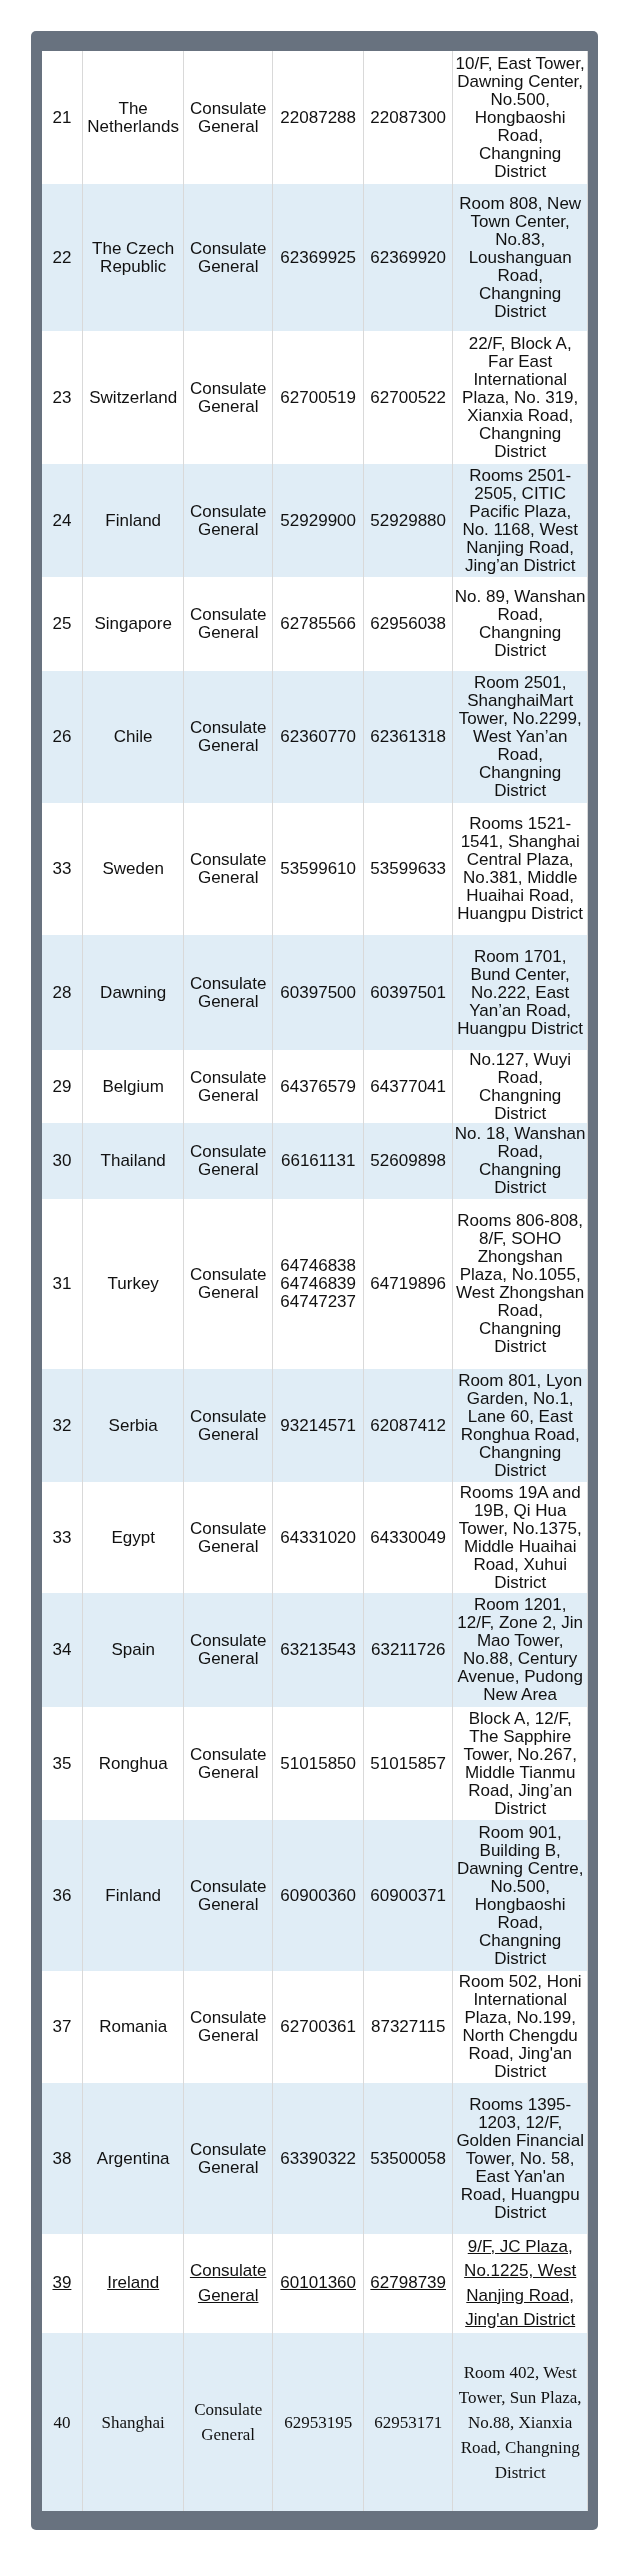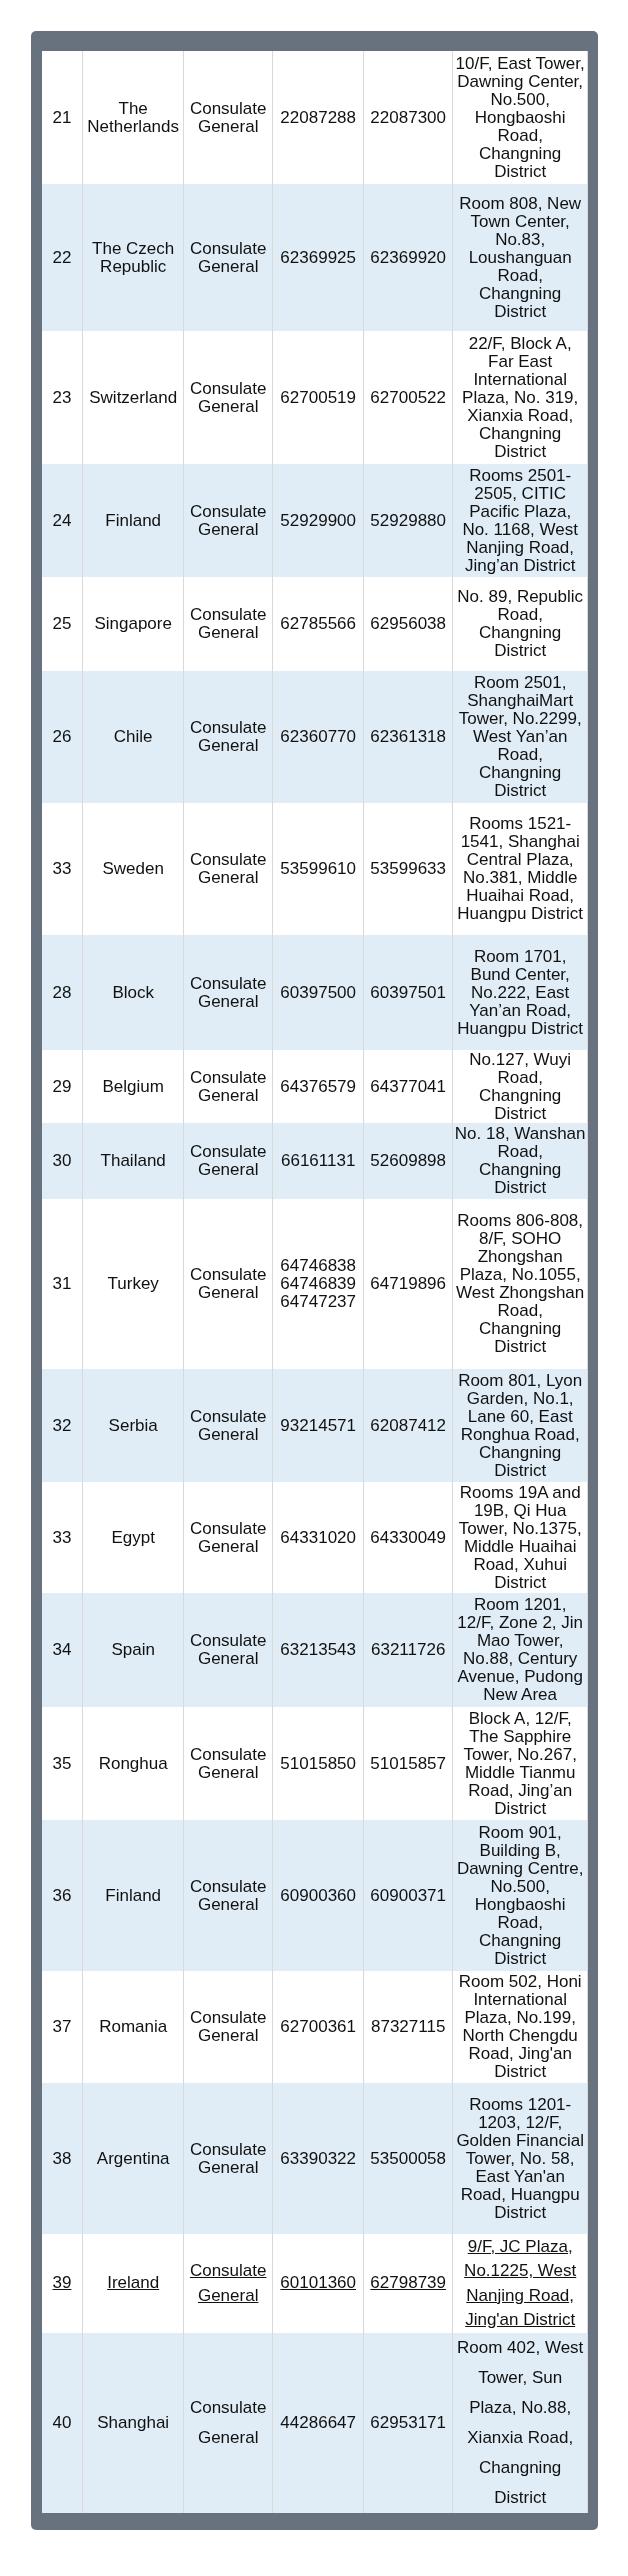--- a/index.html
+++ b/index.html
@@ -49,21 +49,21 @@
     vertical-align: middle;
     text-align: center;
     font-size: 17px;
     line-height: 18px;
     padding: 0 1.3px;
     box-sizing: border-box;
     white-space: pre-line;
     word-wrap: break-word;
   }
   tr.lh-lg td { line-height: 24.5px; text-decoration: underline; }
-  tr.lh-xl td { line-height: 30px; }
+  tr.lh-xl td { line-height: 25px; font-family: Liberation Serif, serif; }
 </style>
 </head>
 <body>
 
 <div class="frame" style="background: rgb(104, 114, 127);">
   <table class="consulates">
     <colgroup>
       <col class="c-no">
       <col class="c-country">
       <col class="c-type">
@@ -103,41 +103,41 @@
           <td>52929900</td>
           <td>52929880</td>
           <td>Rooms 2501-2505, CITIC Pacific Plaza, No. 1168, West Nanjing Road, Jing’an District</td>
         </tr>
         <tr class="row" style="height: 94px;">
           <td>25</td>
           <td>Singapore</td>
           <td>Consulate General</td>
           <td>62785566</td>
           <td>62956038</td>
-          <td>No. 89, Republic Road, Changning District</td>
+          <td>No. 89, Wanshan Road, Changning District</td>
         </tr>
         <tr class="row alt" style="height: 132px; background: rgb(224, 237, 246);">
           <td>26</td>
           <td>Chile</td>
           <td>Consulate General</td>
           <td>62360770</td>
           <td>62361318</td>
           <td>Room 2501, ShanghaiMart Tower, No.2299, West Yan’an Road, Changning District</td>
         </tr>
         <tr class="row" style="height: 132px;">
           <td>33</td>
           <td>Sweden</td>
           <td>Consulate General</td>
           <td>53599610</td>
           <td>53599633</td>
           <td>Rooms 1521-1541, Shanghai Central Plaza, No.381, Middle Huaihai Road, Huangpu District</td>
         </tr>
         <tr class="row alt" style="height: 115px; background: rgb(224, 237, 246);">
           <td>28</td>
-          <td>Block</td>
+          <td>Dawning</td>
           <td>Consulate General</td>
           <td>60397500</td>
           <td>60397501</td>
           <td>Room 1701, Bund Center, No.222, East Yan’an Road, Huangpu District</td>
         </tr>
         <tr class="row" style="height: 73px;">
           <td>29</td>
           <td>Belgium</td>
           <td>Consulate General</td>
           <td>64376579</td>
@@ -209,34 +209,34 @@
           <td>62700361</td>
           <td>87327115</td>
           <td>Room 502, Honi International Plaza, No.199, North Chengdu Road, Jing'an District</td>
         </tr>
         <tr class="row alt" style="height: 151px; background: rgb(224, 237, 246);">
           <td>38</td>
           <td>Argentina</td>
           <td>Consulate General</td>
           <td>63390322</td>
           <td>53500058</td>
-          <td>Rooms 1201-1203, 12/F, Golden Financial Tower, No. 58, East Yan'an Road, Huangpu District</td>
+          <td>Rooms 1395-1203, 12/F, Golden Financial Tower, No. 58, East Yan'an Road, Huangpu District</td>
         </tr>
         <tr class="row lh-lg" style="height: 99px;">
           <td>39</td>
           <td>Ireland</td>
           <td>Consulate General</td>
           <td>60101360</td>
           <td>62798739</td>
           <td>9/F, JC Plaza, No.1225, West Nanjing Road, Jing'an District</td>
         </tr>
         <tr class="row alt lh-xl" style="height: 178px; background: rgb(224, 237, 246);">
           <td>40</td>
           <td>Shanghai</td>
           <td>Consulate General</td>
-          <td>44286647</td>
+          <td>62953195</td>
           <td>62953171</td>
           <td>Room 402, West Tower, Sun Plaza, No.88, Xianxia Road, Changning District</td>
         </tr>
       </tbody>
   </table>
 </div>
 
 
 </body></html>

